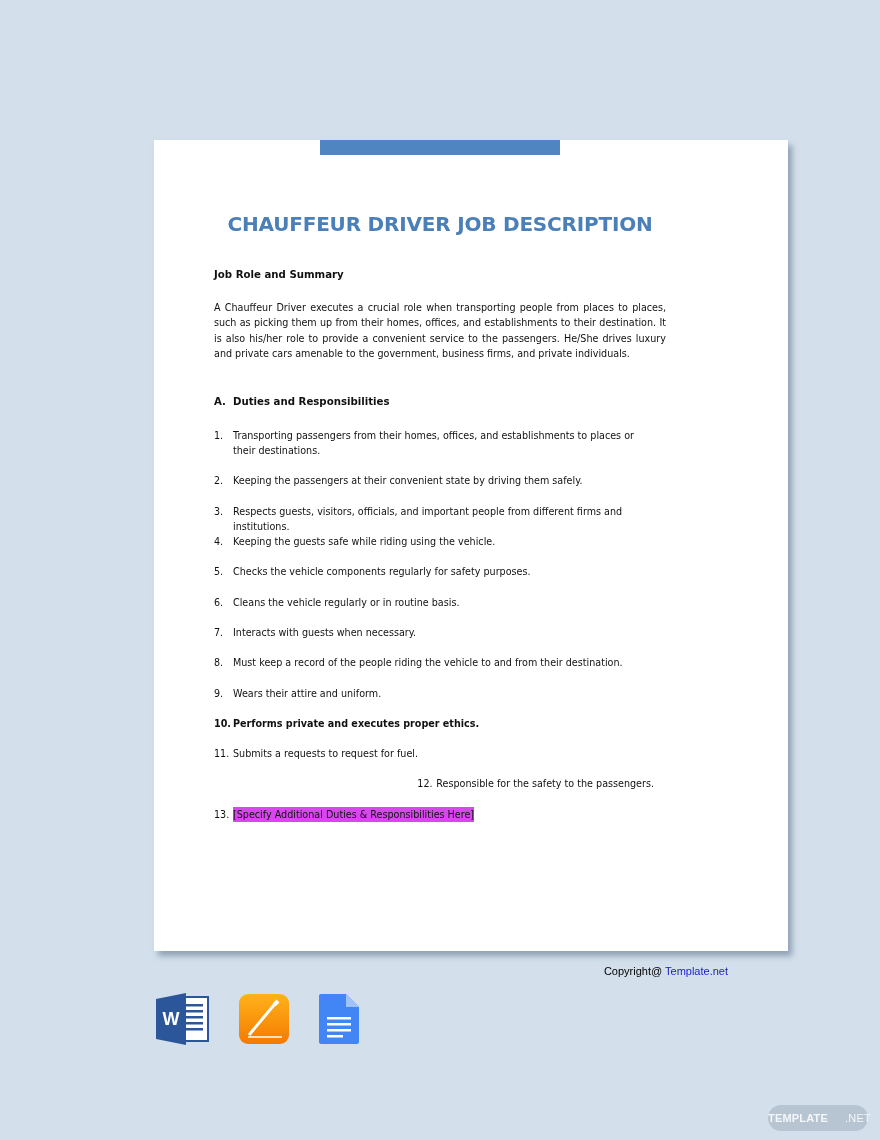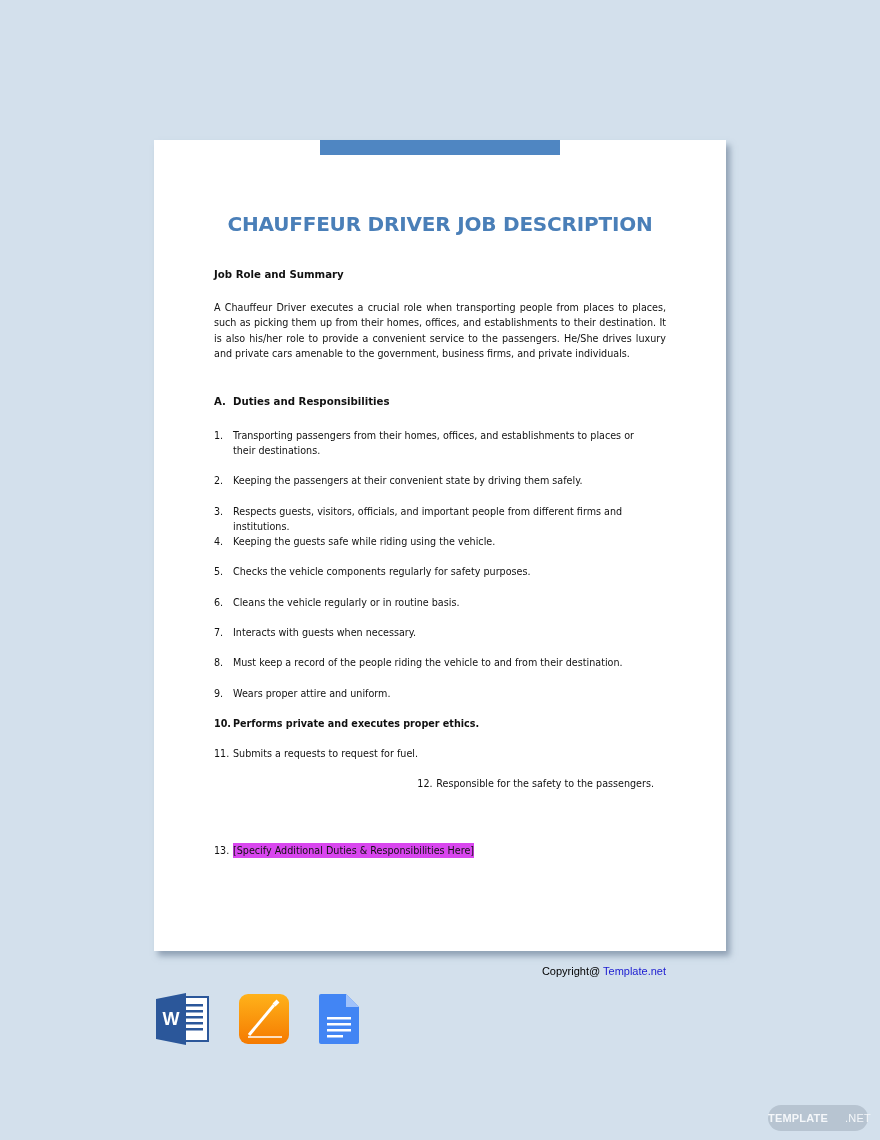--- a/index.html
+++ b/index.html
@@ -1,17 +1,17 @@
 <!DOCTYPE html>
 <html><head>
 <meta charset="utf-8">
 <style>
   html, body { margin:0; padding:0; }
   body { width:880px; height:1140px; background:#d3e0ec; position:relative; overflow:hidden; font-family:"Liberation Sans", sans-serif; }
-  .page { position:absolute; left:154px; top:140px; width:572px; height:811px; background:#fff; box-shadow:4px 5px 6px rgba(90,110,135,0.55); }
+  .page { position:absolute; left:154px; top:140px; width:634px; height:811px; background:#fff; box-shadow:4px 5px 6px rgba(90,110,135,0.55); }
   .topbar { position:absolute; left:166px; top:0; width:240px; height:15px; background:#4f86c2; }
   .title { position:absolute; left:0; width:572px; top:72px; text-align:center; color:#4a7fb8; font-family:"DejaVu Sans", sans-serif; font-weight:bold; font-size:20px; letter-spacing:-0.2px; }
   .doc-text { font-family:"DejaVu Sans", sans-serif; color:#111; font-size:9.6px; }
   .h-section { position:absolute; left:60px; font-weight:bold; font-size:10.2px; }
   .para { position:absolute; left:60px; width:452px; top:160px; line-height:15.3px; text-align:justify; }
   .list-item { position:absolute; left:60px; width:440px; display:flex; line-height:15px; }
   .num { width:19px; flex:none; }
   .hl { background:#d946ef; }
   .copyright { position:absolute; right:60px; top:777px; font-family:"Liberation Sans", sans-serif; font-size:11px; color:#000;margin-top:48px; }
   .copyright .link { color:#1b1bd0; }
@@ -61,35 +61,35 @@
   <div class="doc-text list-item" style="top:485px;">
       <span class="num">7.</span>
       <span>Interacts with guests when necessary.</span>
     </div>
   <div class="doc-text list-item" style="top:515px;">
       <span class="num">8.</span>
       <span>Must keep a record of the people riding the vehicle to and from their destination.</span>
     </div>
   <div class="doc-text list-item" style="top:546px;">
       <span class="num">9.</span>
-      <span>Wears proper attire and uniform.</span>
+      <span>Wears their attire and uniform.</span>
     </div>
   <div class="doc-text list-item" style="top:576px;font-weight:bold;">
       <span class="num">10.</span>
       <span>Performs private and executes proper ethics.</span>
     </div>
   <div class="doc-text list-item" style="top:606px;">
       <span class="num">11.</span>
       <span>Submits a requests to request for fuel.</span>
     </div>
   <div class="doc-text list-item" style="top:636px;justify-content:flex-end;">
       <span class="num">12.</span>
       <span>Responsible for the safety to the passengers.</span>
     </div>
-  <div class="doc-text list-item" style="top:667px;margin-top:36px;">
+  <div class="doc-text list-item" style="top:667px;">
       <span class="num">13.</span>
       <span class="hl">[Specify Additional Duties &amp; Responsibilities Here]</span>
     </div>
 
   <div class="copyright">
     <span>Copyright@</span>
     <span class="link">Template.net</span>
   </div>
 </div>
 

